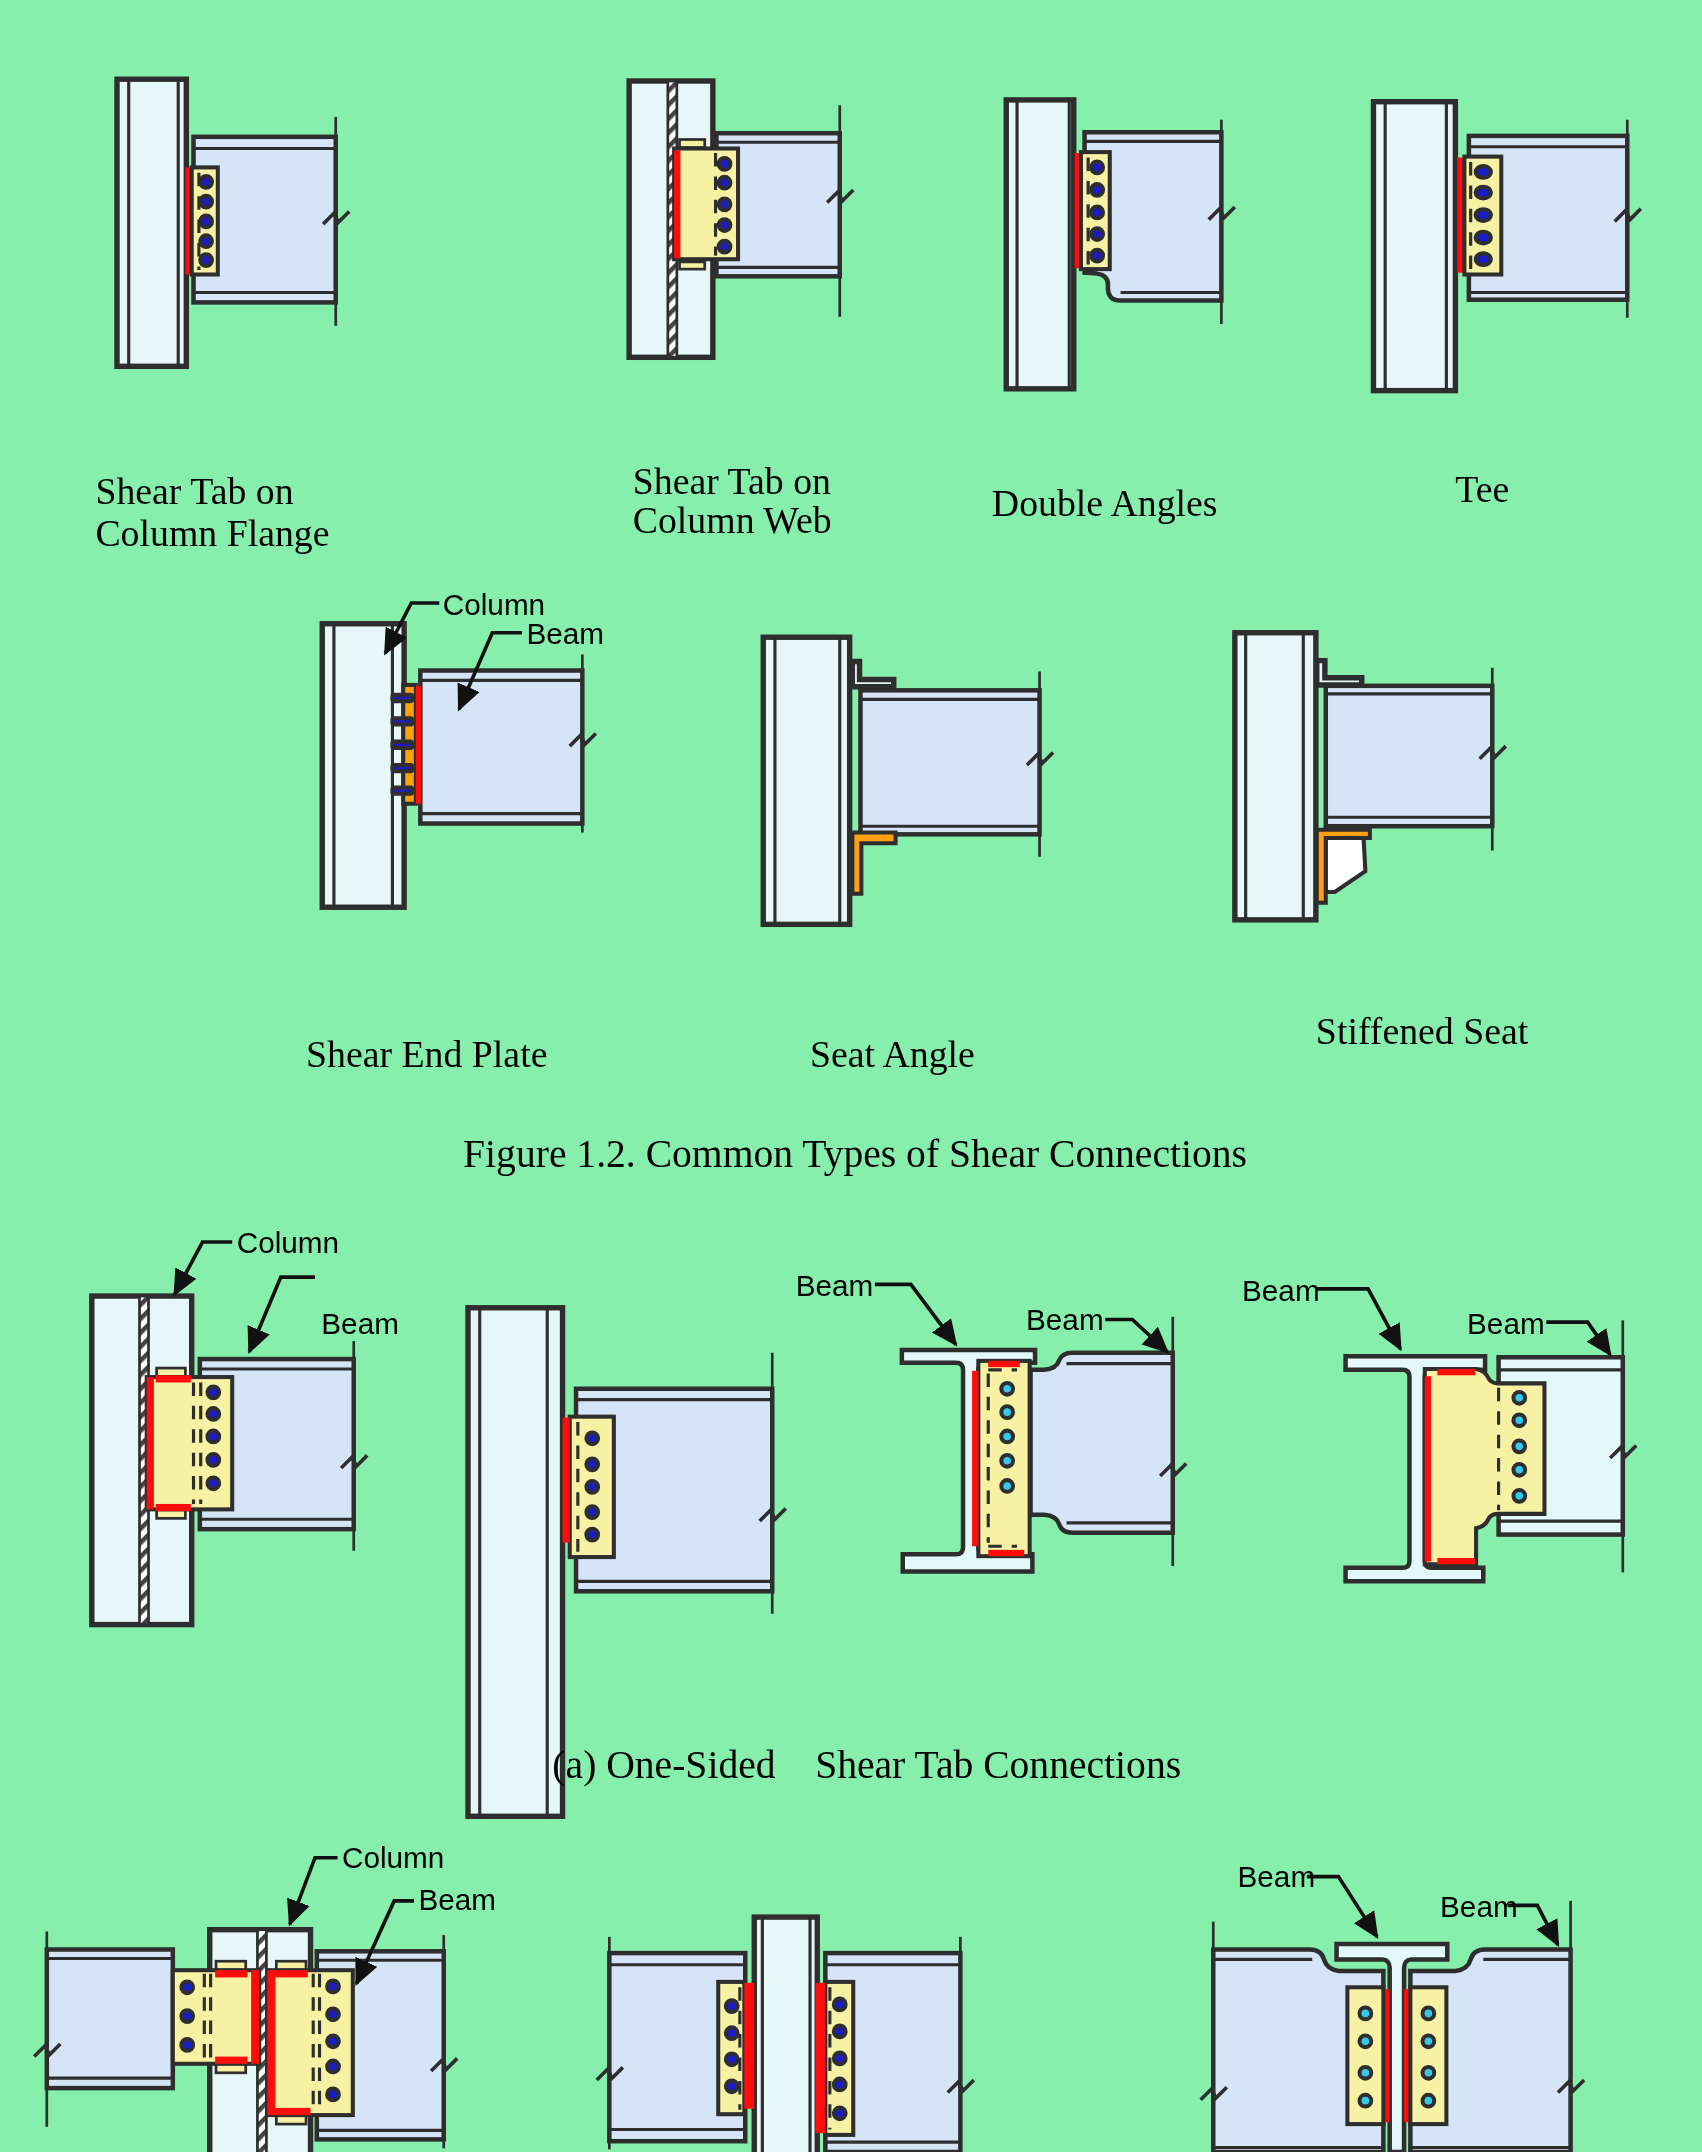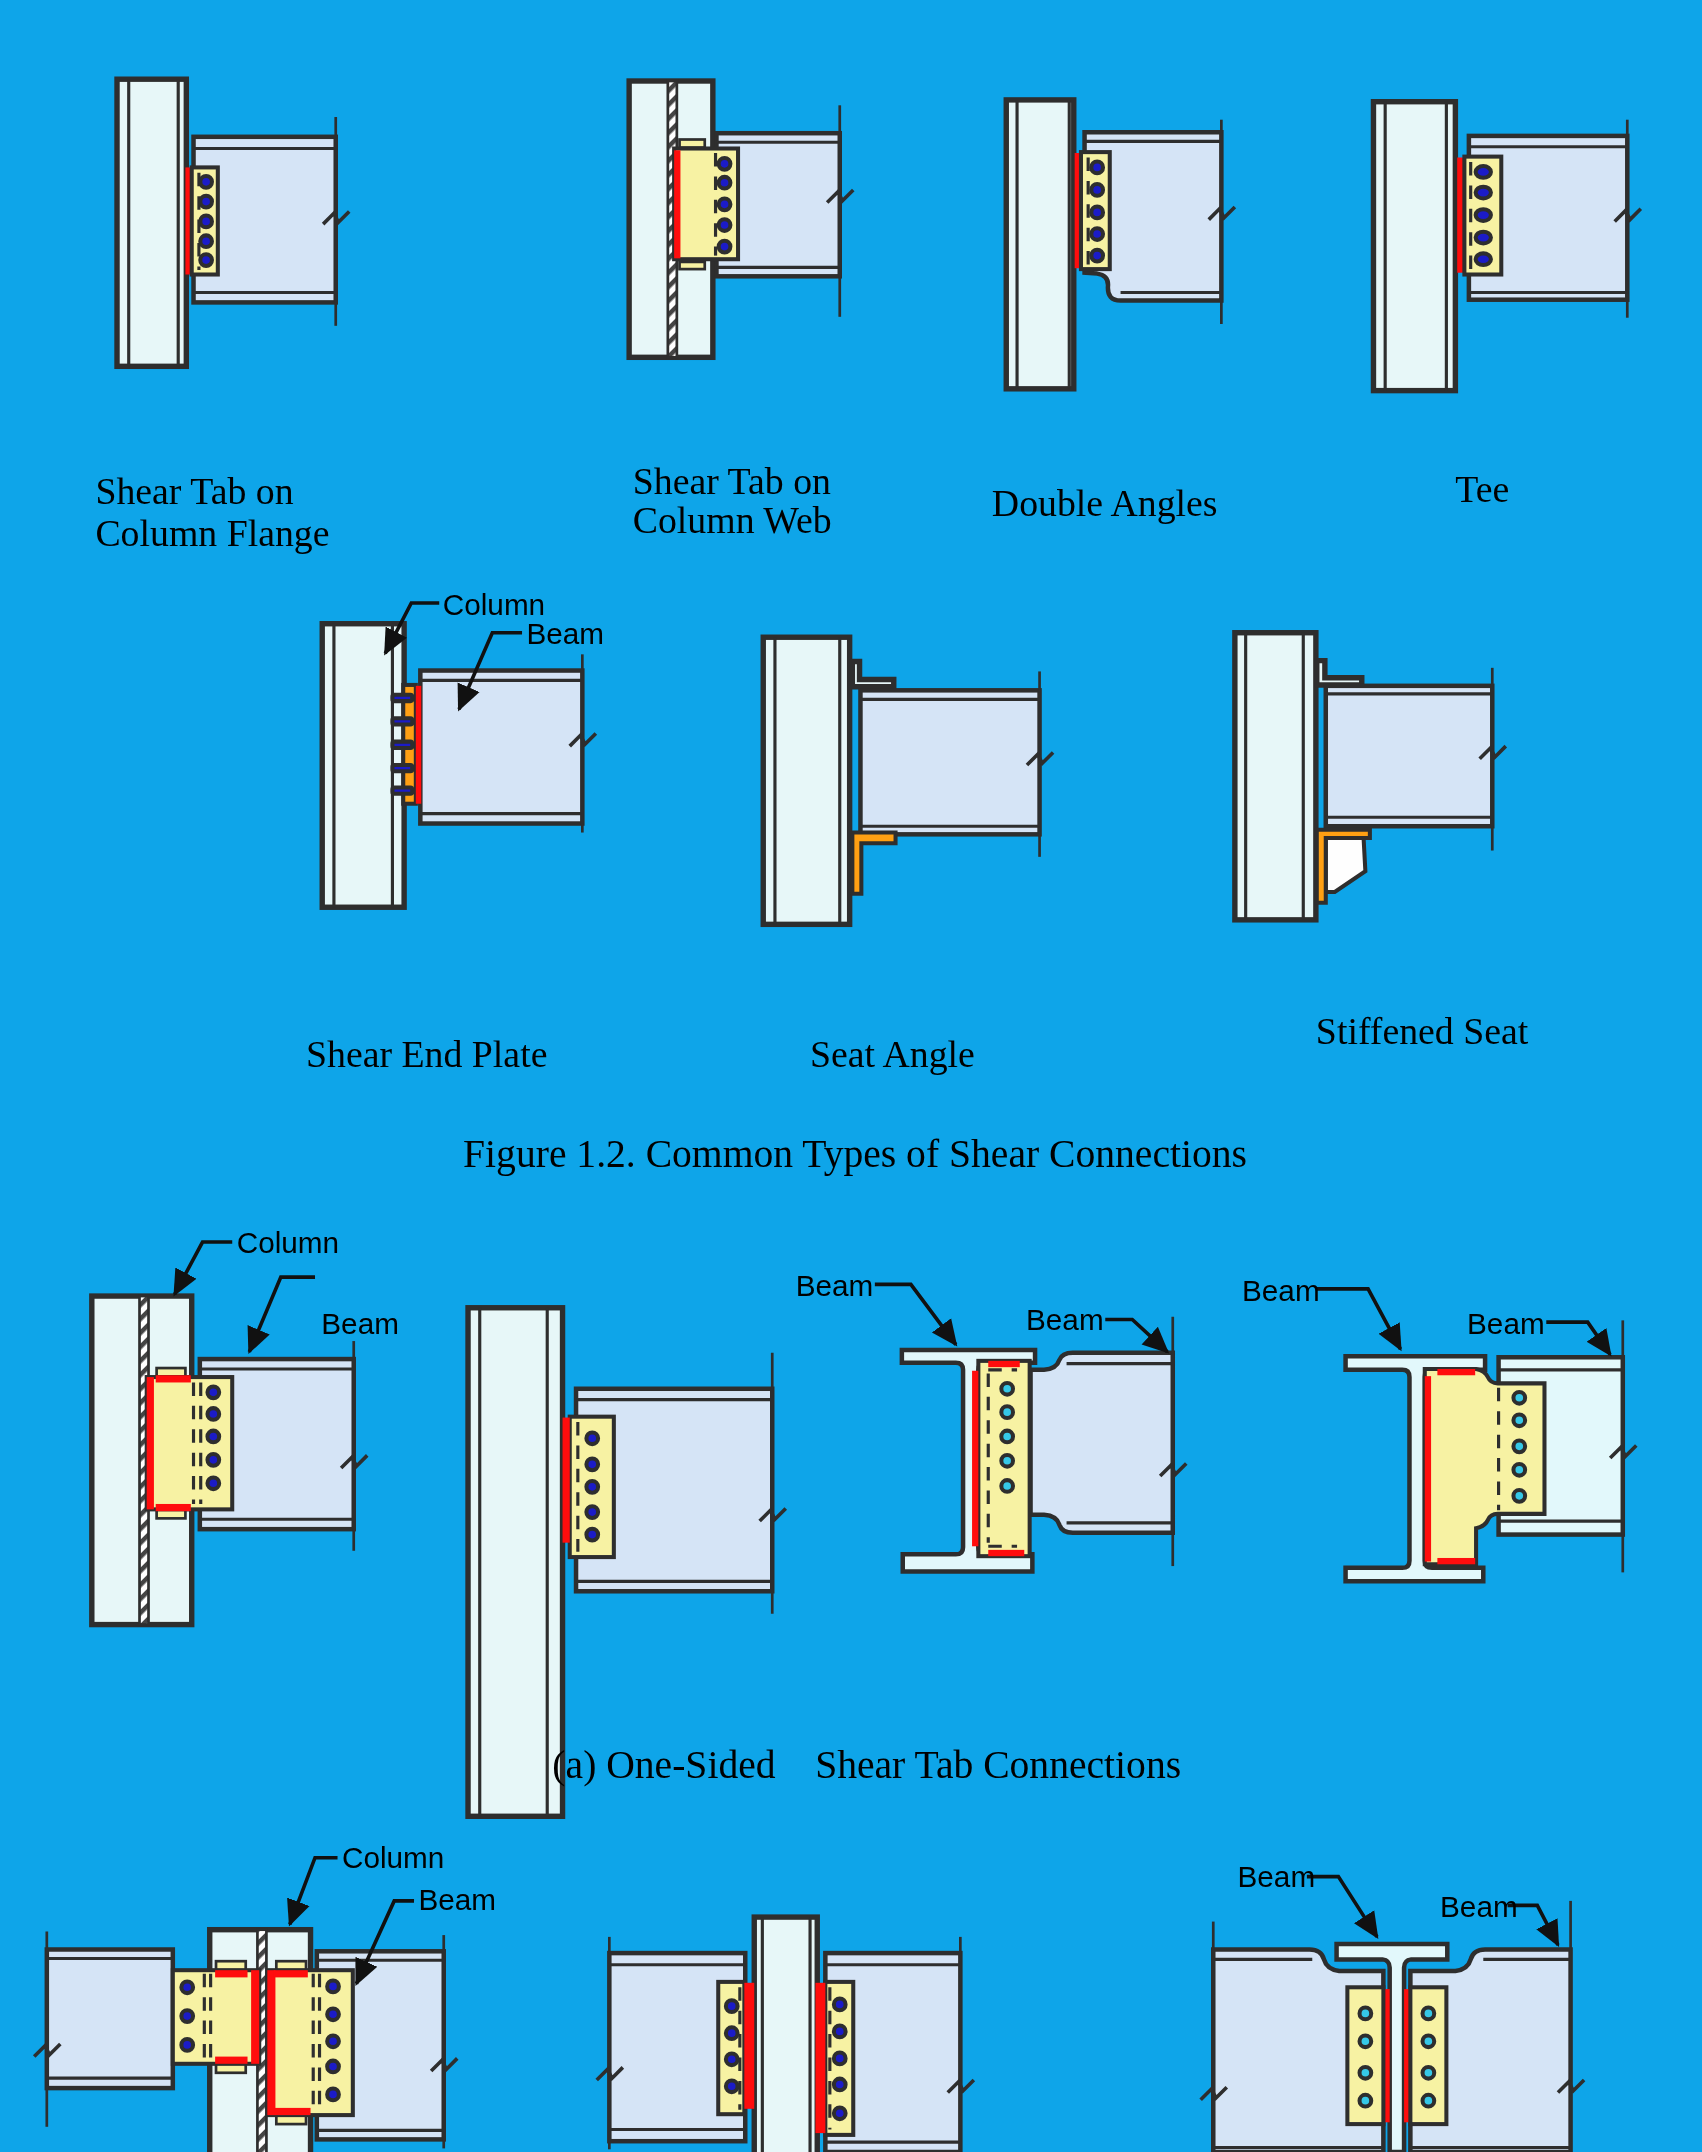--- a/index.html
+++ b/index.html
@@ -1,16 +1,16 @@
 <!DOCTYPE html>
 <html style="--column-fill: #E7F7F8; --beam-fill: #D5E4F6; --beam-fill-cyan: #E2F8FB; --tab-fill: #F7F2A3; --weld-red: #FF0D0D; --bolt-blue: #1B1BC8; --bolt-cyan: #35C8E8; --seat-orange: #FFA013; --line-dark: #2E2E2E;font-size:14.4px"><head>
 <meta charset="utf-8">
 <style>
   html,body{margin:0;padding:0;background:#ffffff}
-  .page{position:relative;width:1702px;height:2152px;background:#0ea5e9;overflow:hidden}
+  .page{position:relative;width:1702px;height:2152px;background:#86efac;overflow:hidden}
   svg{display:block}
   .col  {fill:var(--column-fill,#E7F7F8);stroke:var(--line-dark,#2e2e2e);stroke-width:6}
   .cl   {stroke:var(--line-dark,#2e2e2e);stroke-width:3.5;fill:none}
   .beam {fill:var(--beam-fill,#D5E4F6);stroke:var(--line-dark,#2e2e2e);stroke-width:5}
   .beamc{fill:var(--beam-fill-cyan,#E2F8FB);stroke:var(--line-dark,#2e2e2e);stroke-width:5}
   .bl   {stroke:var(--line-dark,#2e2e2e);stroke-width:3.5;fill:none}
   .tab  {fill:var(--tab-fill,#F7F2A3);stroke:var(--line-dark,#2e2e2e);stroke-width:4.5}
   .strip{fill:var(--tab-fill,#F7F2A3);stroke:var(--line-dark,#2e2e2e);stroke-width:3}
   .weld {fill:var(--weld-red,#FF0D0D);stroke:none}
   .dash {stroke:var(--line-dark,#2e2e2e);stroke-width:3.5;stroke-dasharray:15 11;fill:none}

